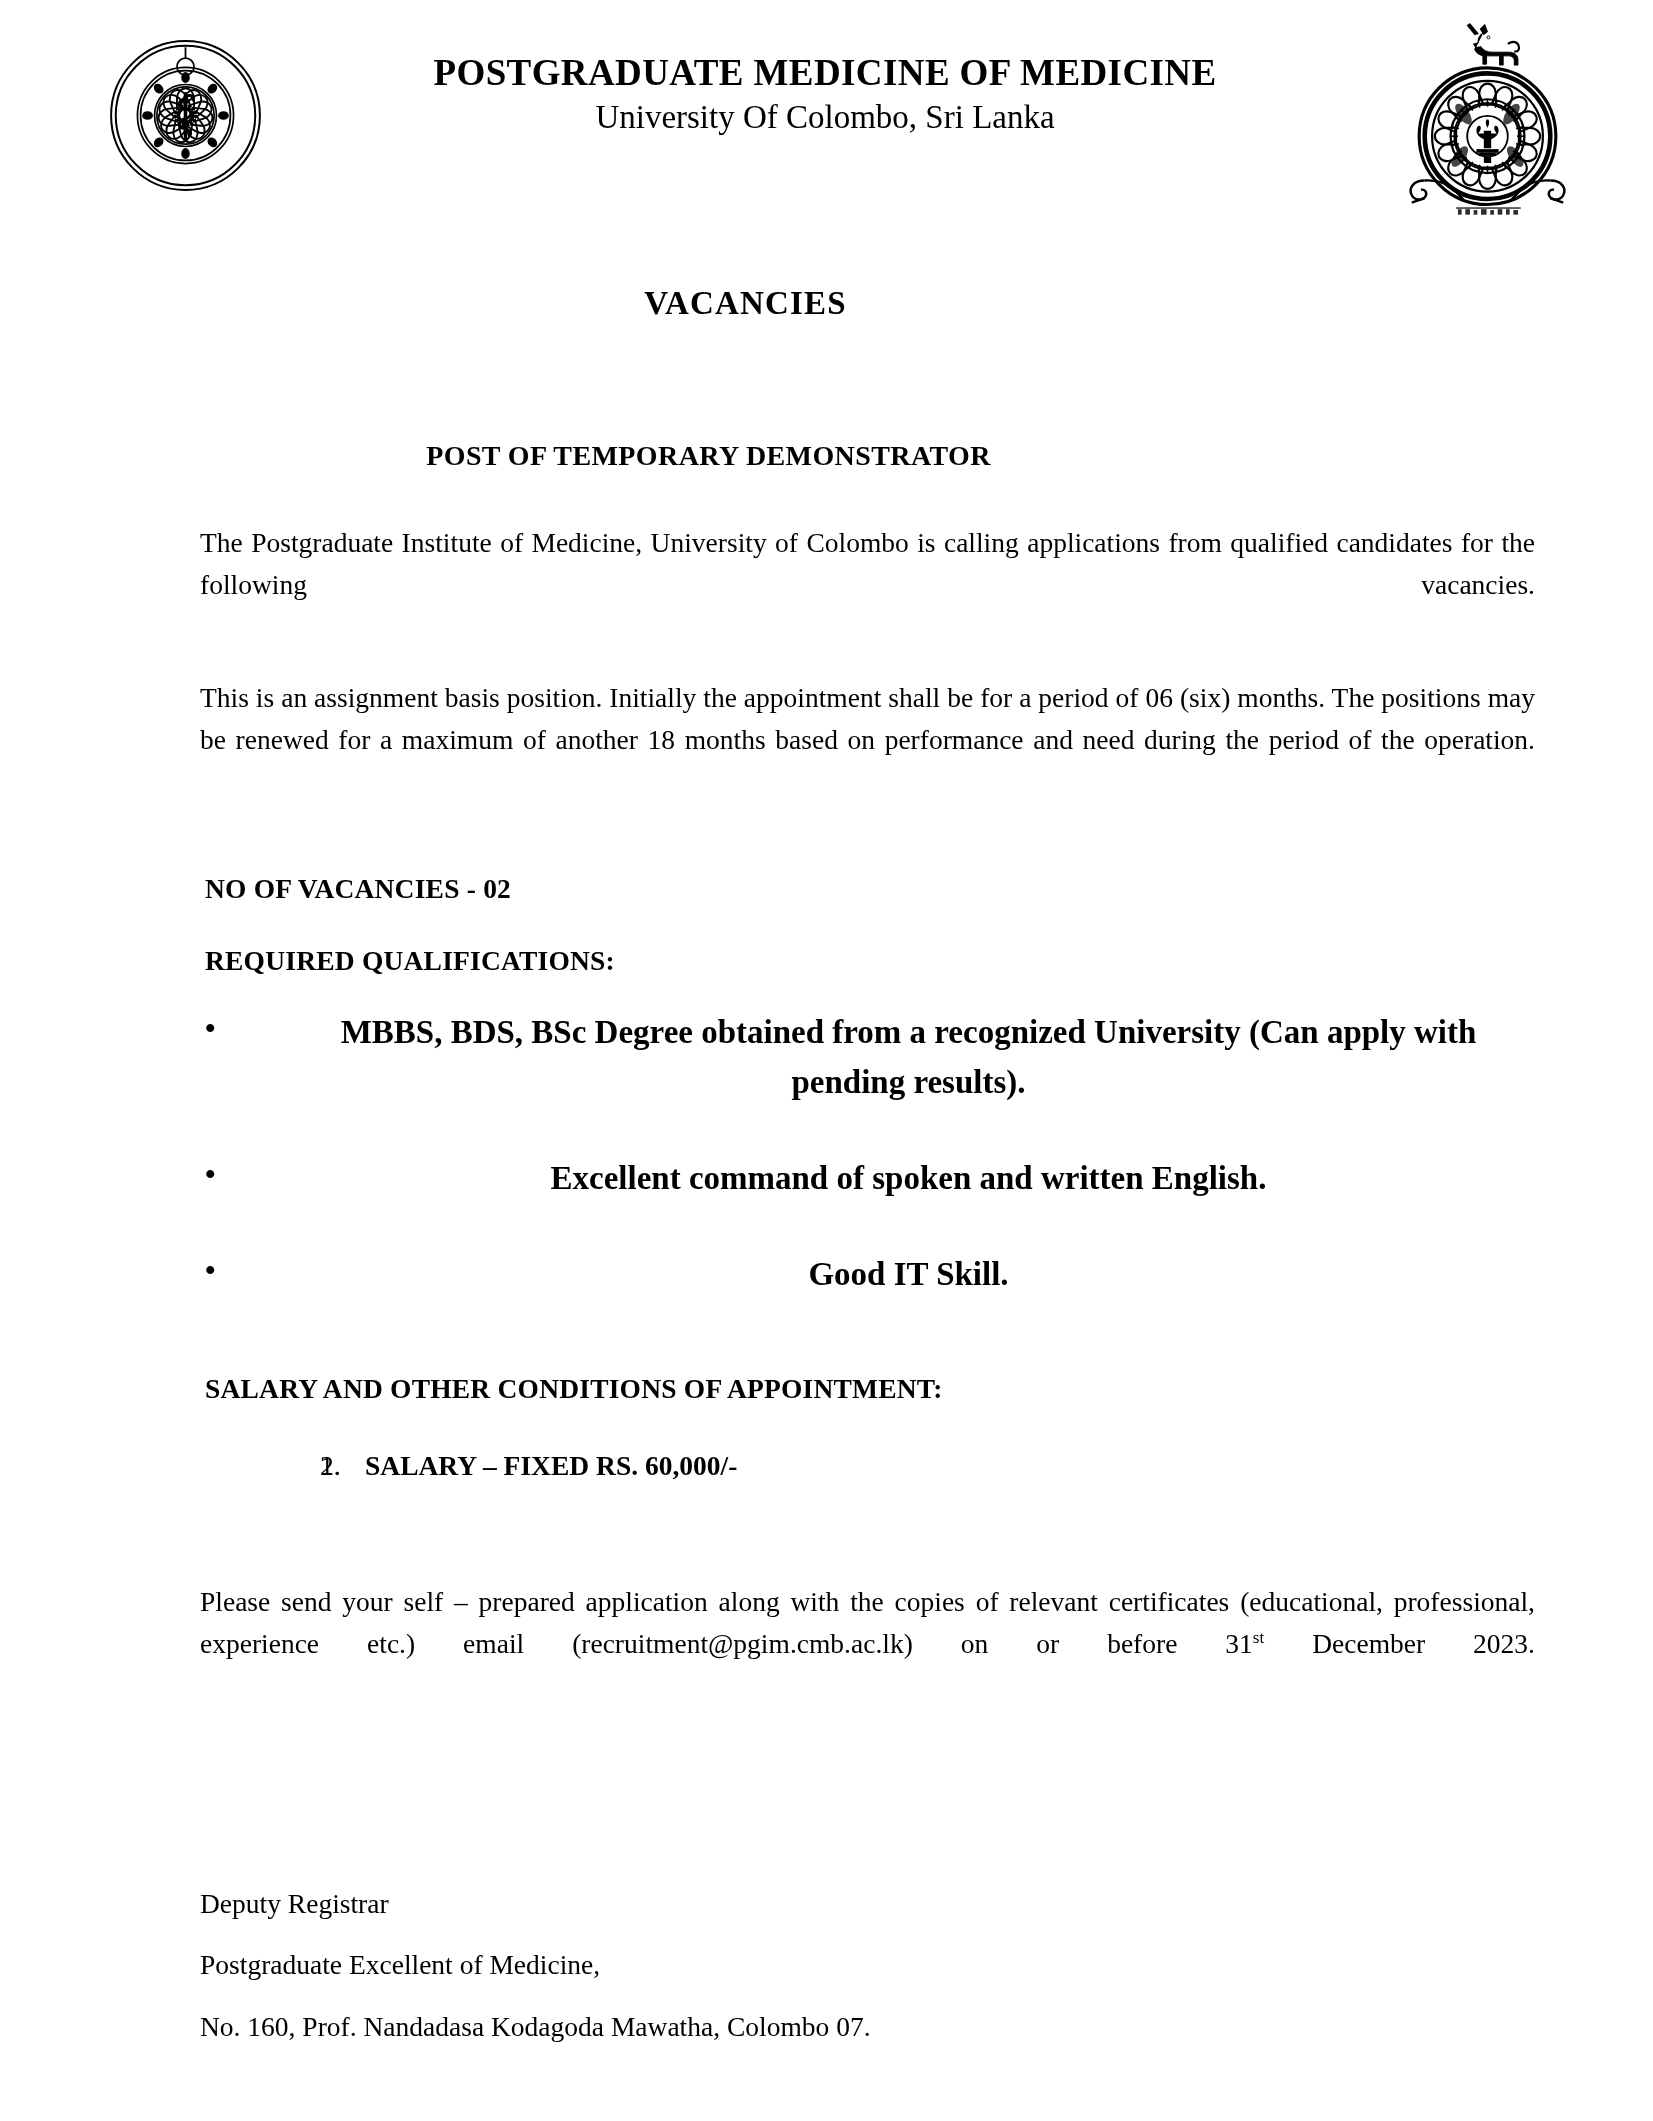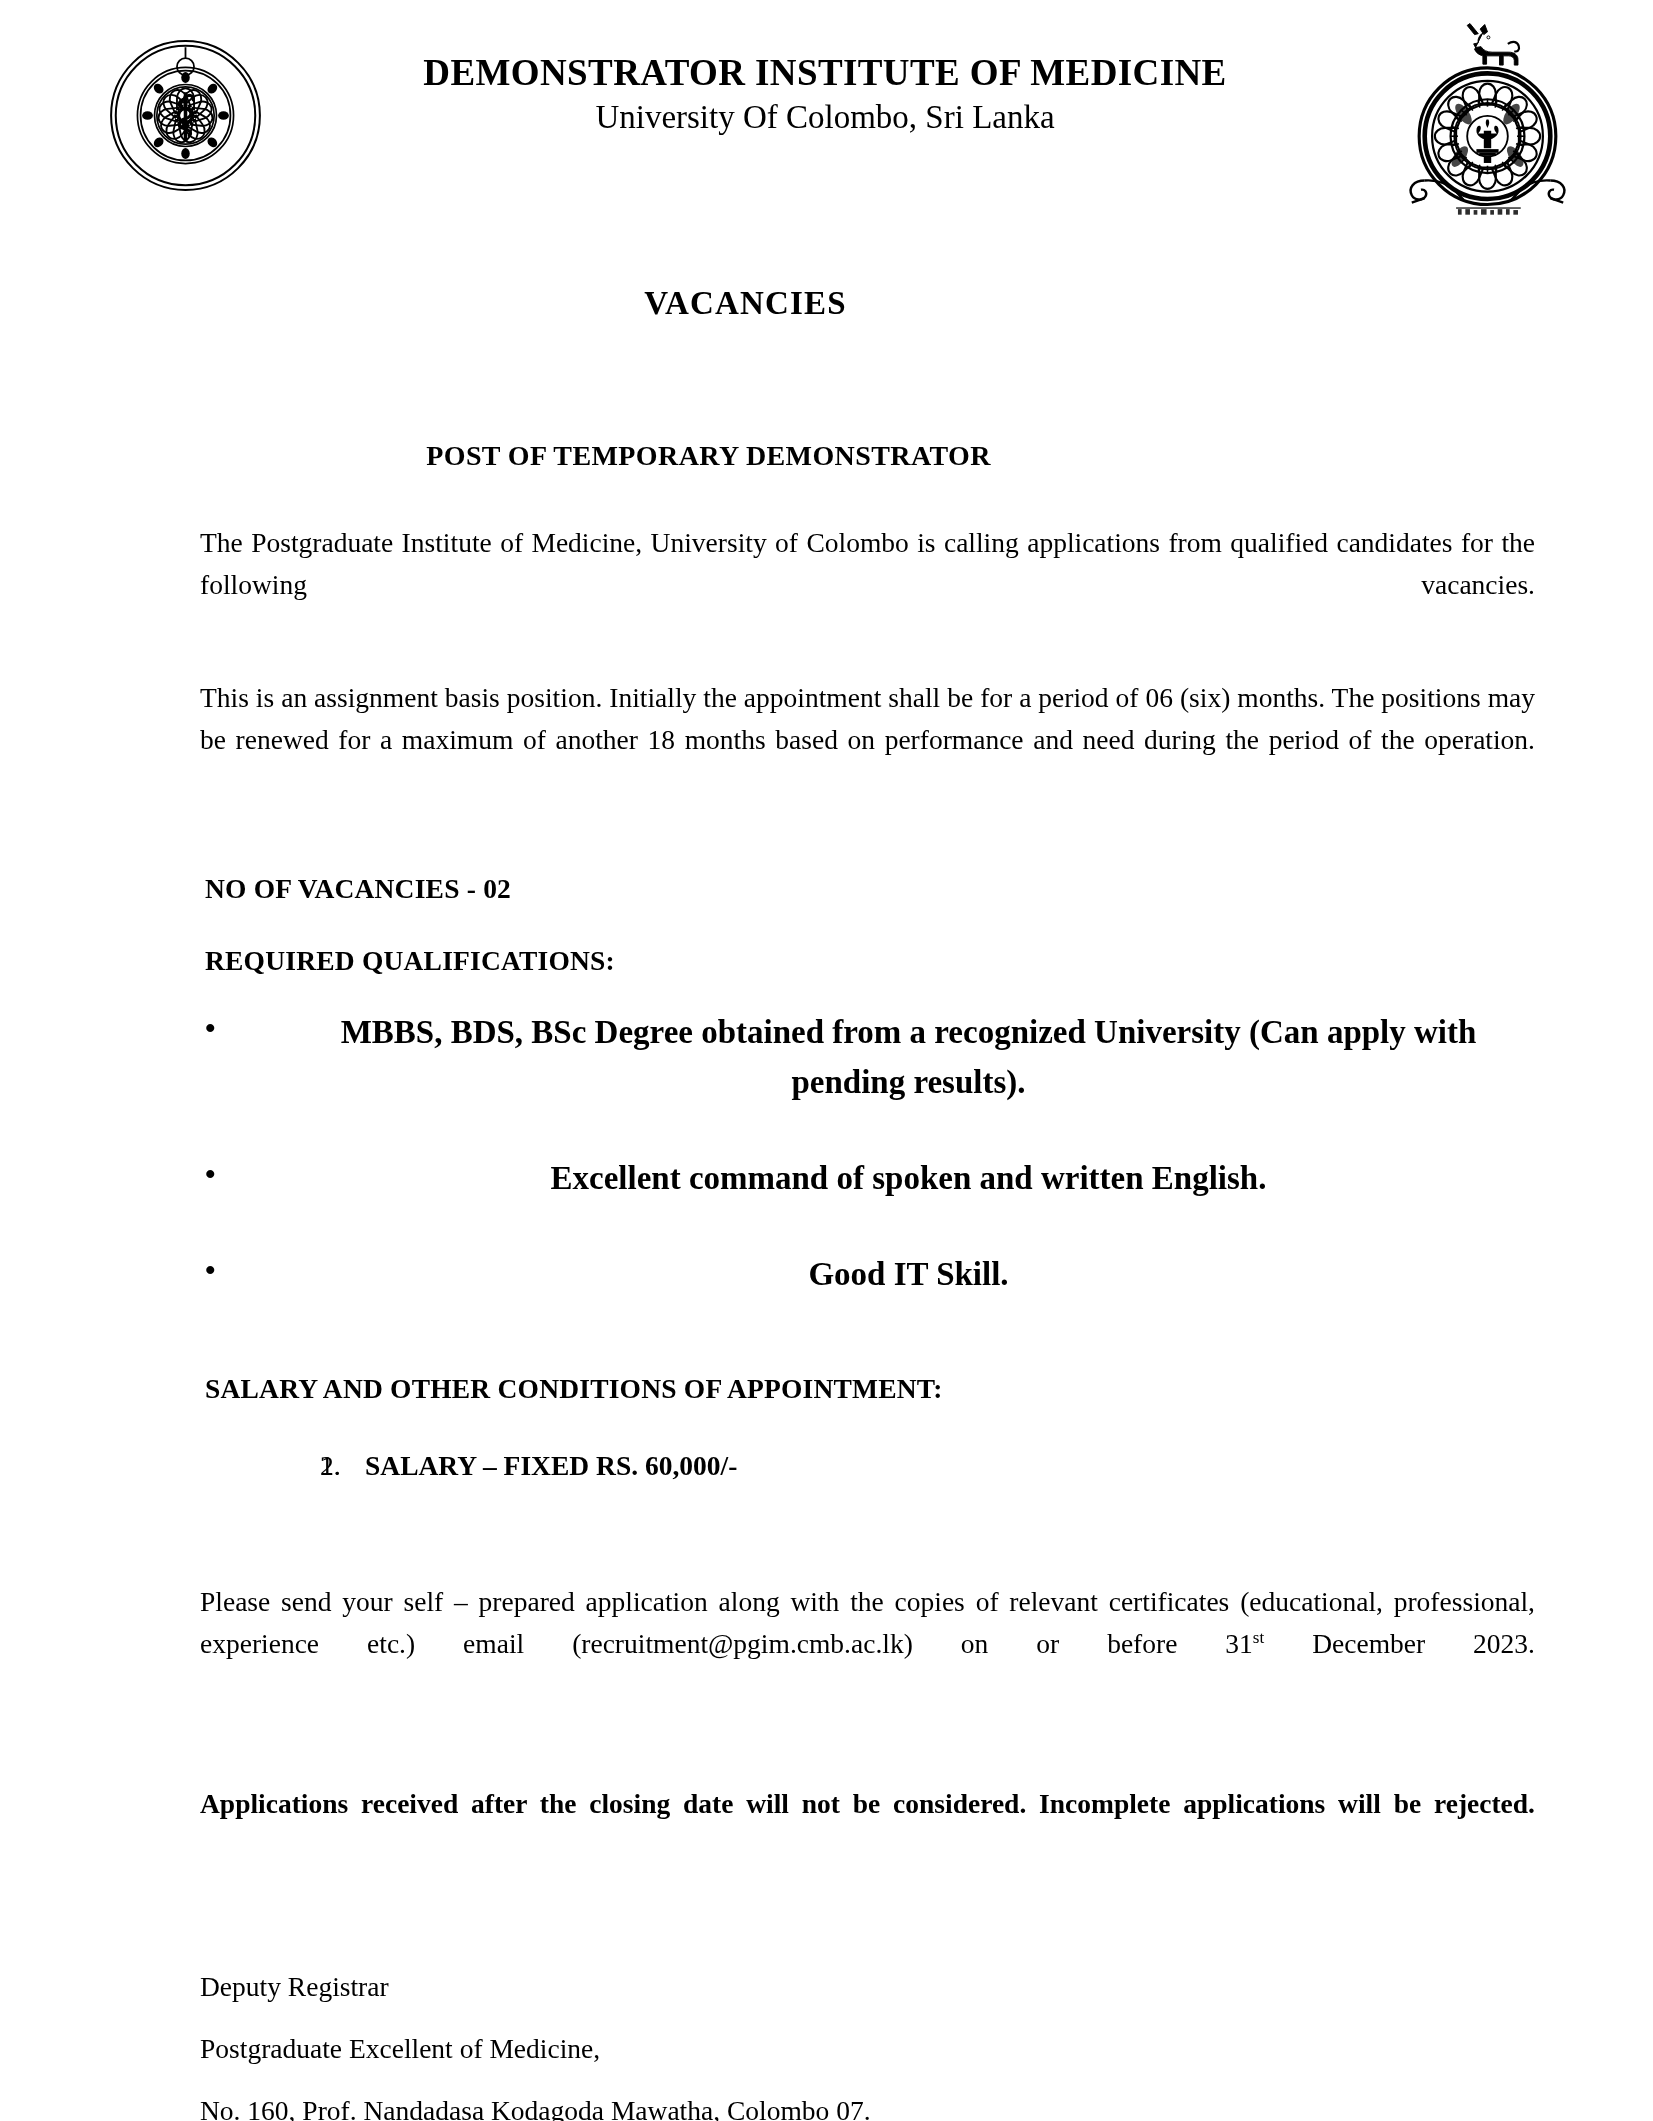--- a/index.html
+++ b/index.html
@@ -304,21 +304,21 @@
 
         <g stroke="#000" fill="none">
           <line x1="100" y1="70" x2="100" y2="133" stroke-width="4.6"></line>
           <path d="M100 78 c-10 3 -11 11 -1 13 c10 2 11 10 1 13 c-10 3 -11 11 -1 13 c7 2 9 6 6 9" stroke-width="4.2" stroke-linecap="round"></path>
           <path d="M100 76 c6 -4 11 -1 10 4" stroke-width="4" stroke-linecap="round"></path>
         </g>
       </svg>
     </div>
 
     <div class="header-titles">
-      <div class="title-main">DEMONSTRATOR INSTITUTE OF MEDICINE</div>
+      <div class="title-main">POSTGRADUATE MEDICINE OF MEDICINE</div>
       <div class="title-sub">University Of Colombo, Sri Lanka</div>
     </div>
 
     <div class="logo-right">
       <svg viewBox="0 0 200 222" width="185" height="205" aria-hidden="true">
 
         <g fill="#000" stroke="#000" stroke-width="1">
           <path d="M92 12 l5 -5 l3 8 l-4 3 z"></path>
           <path d="M95 16 c-4 3 -6 7 -5 11 l-5 1 l2 4 l6 -1 c2 4 7 6 12 6 l18 0 c6 0 10 3 10 8
                    l0 6 l-4 0 l0 -5 c0 -3 -3 -5 -6 -5 l-6 0 l0 10 l-4 0 l0 -10 l-14 0 l0 9 l-4 0 l0 -9
@@ -544,21 +544,20 @@
 
     <div class="spacer-64"></div>
 
 
     <div class="spacer-30"></div>
 
     <p class="para"><span>Please send your self – prepared application along with the copies of relevant certificates (educational, professional, experience etc.) email (recruitment@pgim.cmb.ac.lk) on or before 31</span><sup>st</sup><span> December 2023.</span></p>
 
     <div class="spacer-46"></div>
 
-    <p class="para-bold">Applications received after the closing date will not be considered. Incomplete applications will be rejected.</p>
 
     <div class="spacer-100"></div>
 
     <div class="footer-block">
       <div class="footer-line bold">Deputy Registrar</div>
       <div class="footer-line">Postgraduate Excellent of Medicine,</div>
       <div class="footer-line">No. 160, Prof. Nandadasa Kodagoda Mawatha, Colombo 07.</div>
 
     </div>
 

